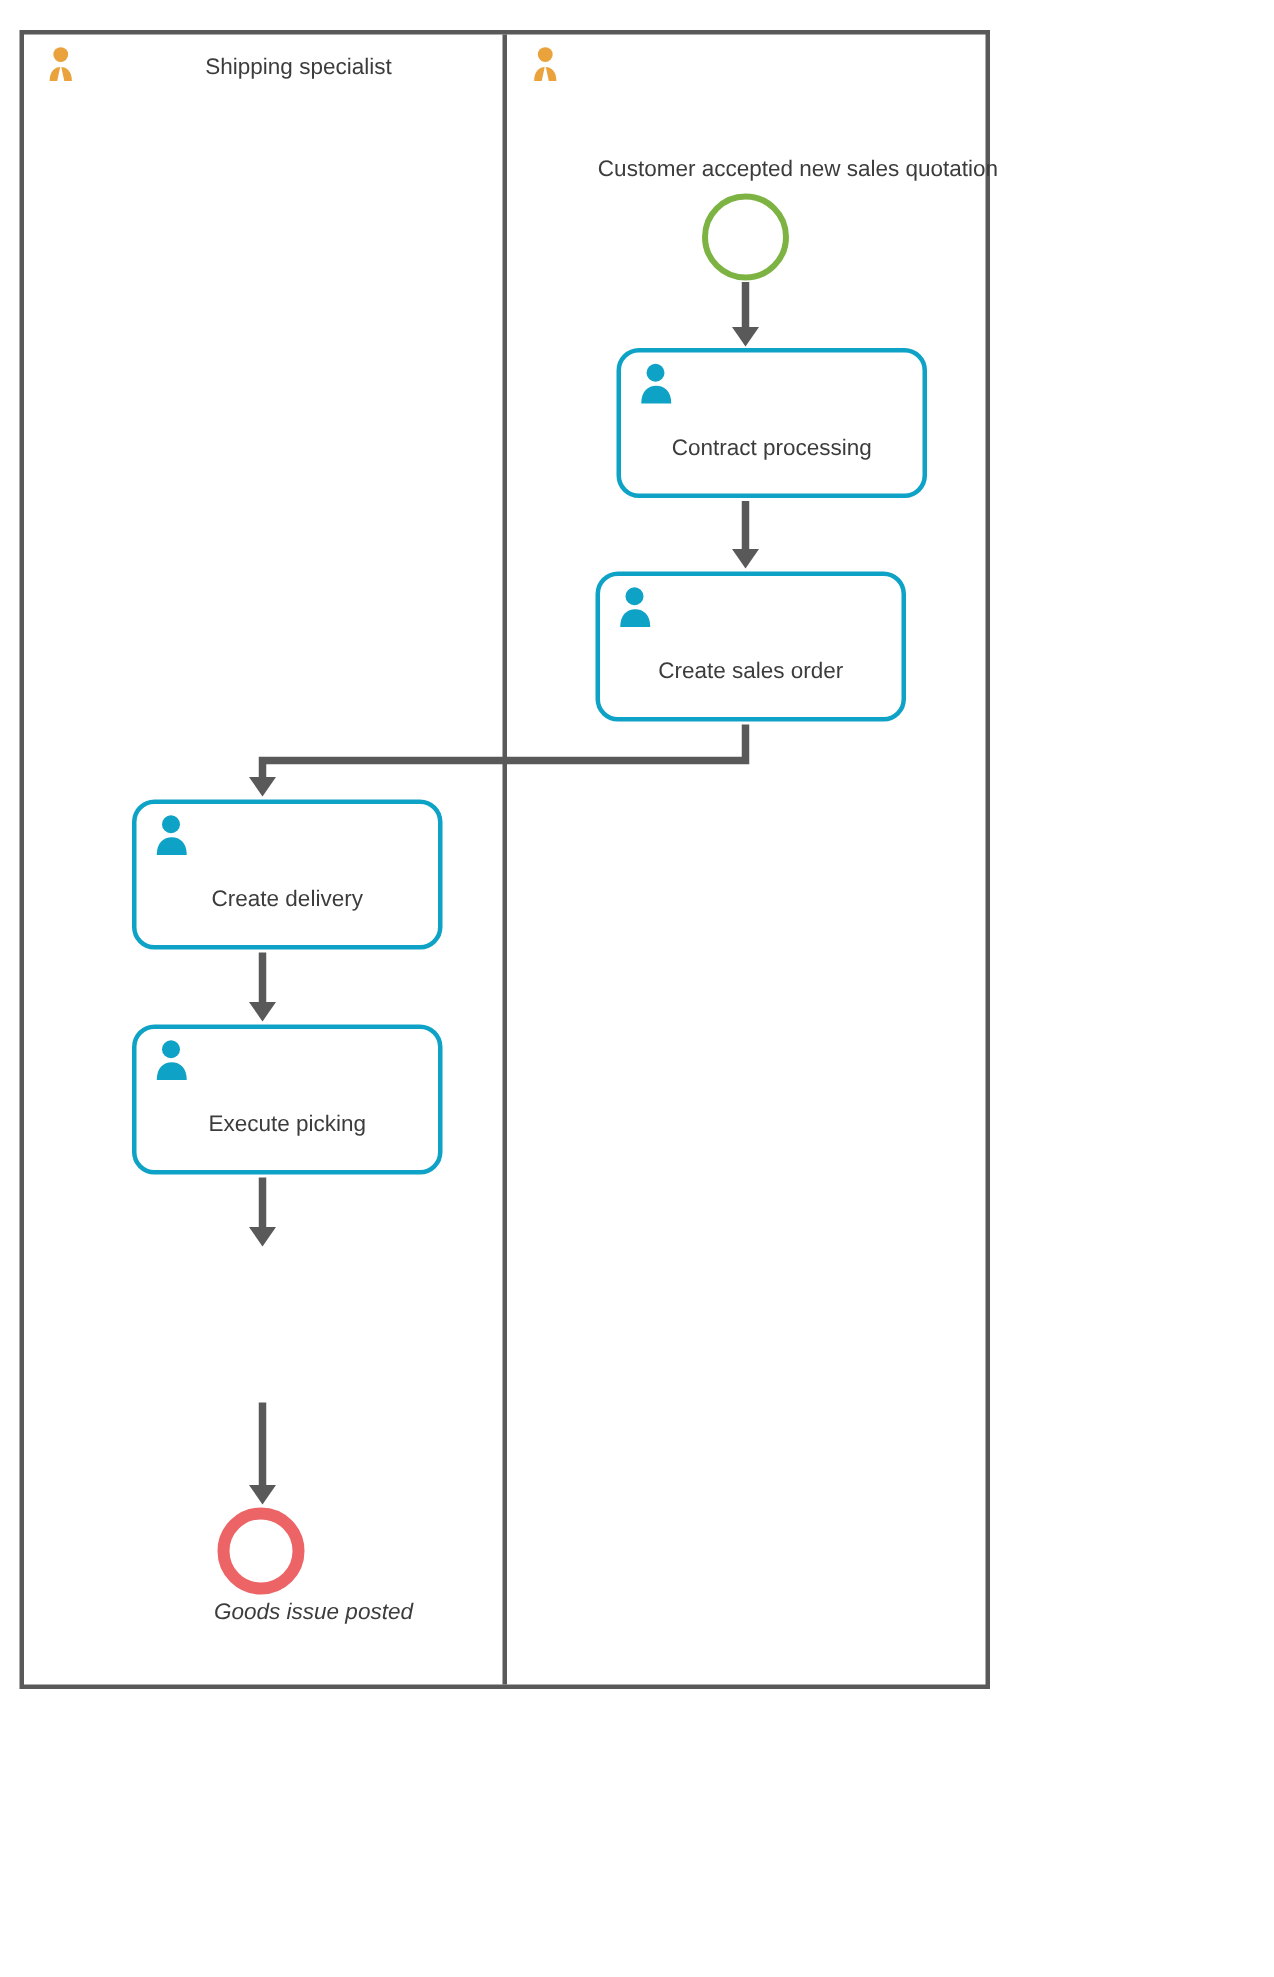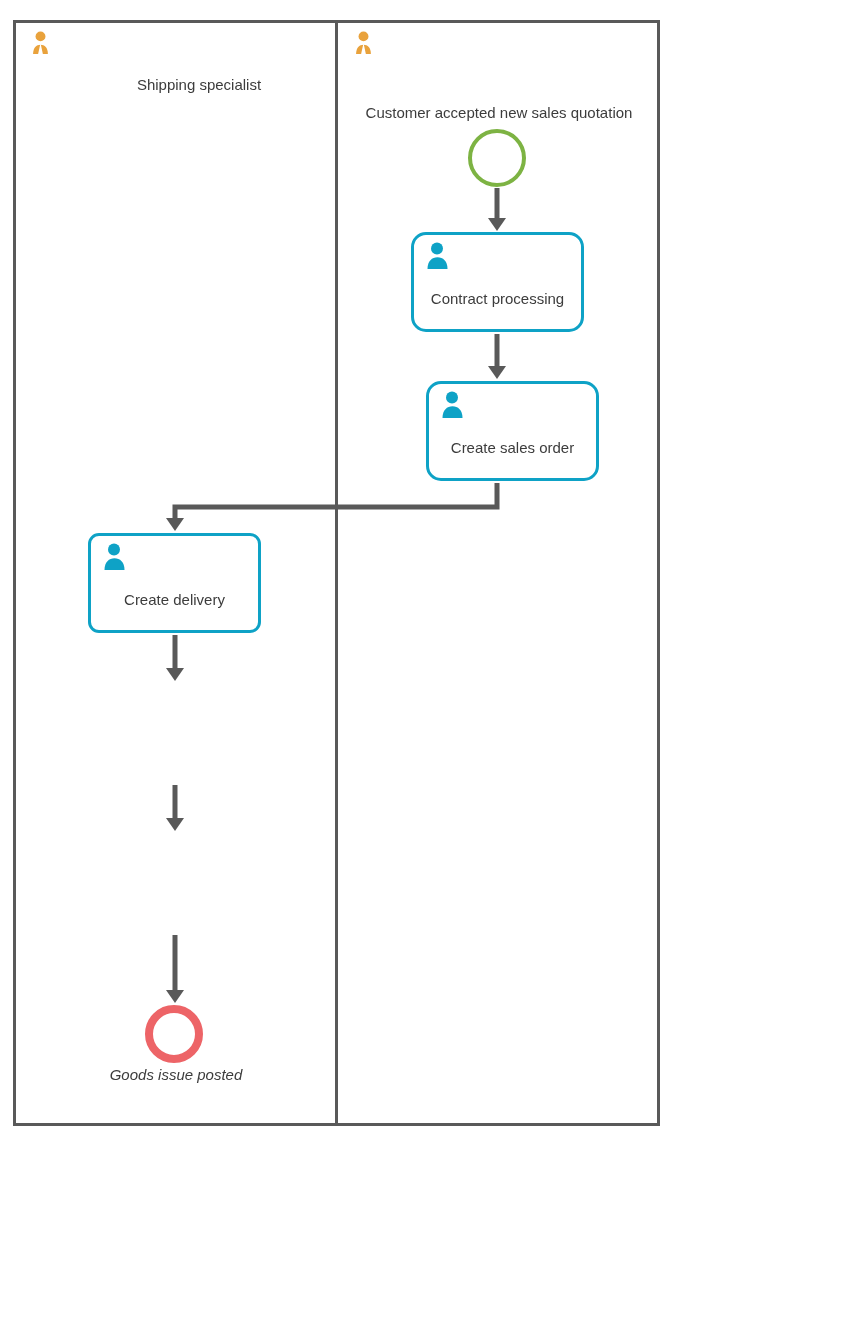--- a/index.html
+++ b/index.html
@@ -32,21 +32,21 @@
     background: var(--frame-border, #595959);
     z-index: 1;
   }
   .lane-header-label {
     position: absolute;
     font-size: 15px;
     line-height: 18px;
     text-align: center;
     z-index: 2;
   }
-  #lane1-label { left: 16px;  top: 36px; width: 366px; margin-top: 40px; }
+  #lane1-label { left: 16px;  top: 36px; width: 366px; }
   #lane2-label { left: 338px; top: 36px; width: 322px; }
   .lane-icon {
     position: absolute;
     top: 31px;
     width: 19px; height: 25px;
     z-index: 2;
   }
   #lane1-icon { left: 31px; }
   #lane2-icon { left: 354px; }
   .lane-icon svg .person-fill { fill: var(--lane-icon, #e9a23c); }
@@ -65,20 +65,21 @@
     fill: none;
   }
   #connectors polygon { fill: var(--arrow, #595959); }
 
   
   .free-text {
     position: absolute;
     font-size: 15px;
     text-align: center;
     z-index: 3;
+    padding-left: 33px;
   }
   #annotation { left: 338px; top: 104px; width: 322px; }
   #end-event-label { left: 76px; top: 1066px; width: 200px; font-style: italic; }
 
   
   .event-circle {
     position: absolute;
     border-radius: 50%;
     background: #ffffff;
     z-index: 3;
@@ -96,37 +97,38 @@
   }
 
   
   .task {
     position: absolute;
     width: 167px; height: 94px;
     border: 3px solid var(--task-accent, #0ea2c6);
     border-radius: 15px;
     background: #ffffff;
     z-index: 3;
+    padding-left: 34px;
   }
   .task .task-label {
     position: absolute;
     left: 0; right: 0; top: 55px;
     text-align: center;
     font-size: 15px;
   }
   .task .task-person {
     position: absolute;
     left: 12px; top: 7px;
     width: 28px; height: 28px;
   }
   .task .task-person svg .person-fill { fill: var(--task-accent, #0ea2c6); }
 
   #task-contract-processing { left: 411px; top: 232px; }
-  #task-create-sales-order  { left: 426px; top: 381px; }
-  #task-create-delivery     { left: 88px;  top: 533px; border-radius: 11px; }
+  #task-create-sales-order  { left: 397px; top: 381px; }
+  #task-create-delivery     { left: 88px;  top: 533px; }
   #task-execute-picking     { left: 88px;  top: 683px; }
   #task-post-goods-issue    { left: 88px;  top: 833px; }
 </style>
 </head>
 <body>
 
 <div id="canvas">
 
   <div class="pool-frame"></div>
   <div class="lane-divider"></div>
@@ -202,18 +204,27 @@
   <div class="task" id="task-create-delivery">
     <span class="task-person">
       <svg viewBox="0 0 28 28" width="28" height="28">
         <circle class="person-fill" cx="11" cy="6.5" r="6"></circle>
         <path class="person-fill" d="M1.5,27 C1.5,19 6,15.2 11.5,15.2 C17,15.2 21.5,19 21.5,27 Z"></path>
       </svg>
     </span>
     <div class="task-label">Create delivery</div>
   </div>
 
+  <div class="task" id="task-execute-picking">
+    <span class="task-person">
+      <svg viewBox="0 0 28 28" width="28" height="28">
+        <circle class="person-fill" cx="11" cy="6.5" r="6"></circle>
+        <path class="person-fill" d="M1.5,27 C1.5,19 6,15.2 11.5,15.2 C17,15.2 21.5,19 21.5,27 Z"></path>
+      </svg>
+    </span>
+    <div class="task-label">Execute picking</div>
+  </div>
 
 
   <div class="event-circle" id="end-event"></div>
   <div class="free-text" id="end-event-label">Goods issue posted</div>
 
 </div>
 
 </body></html>

